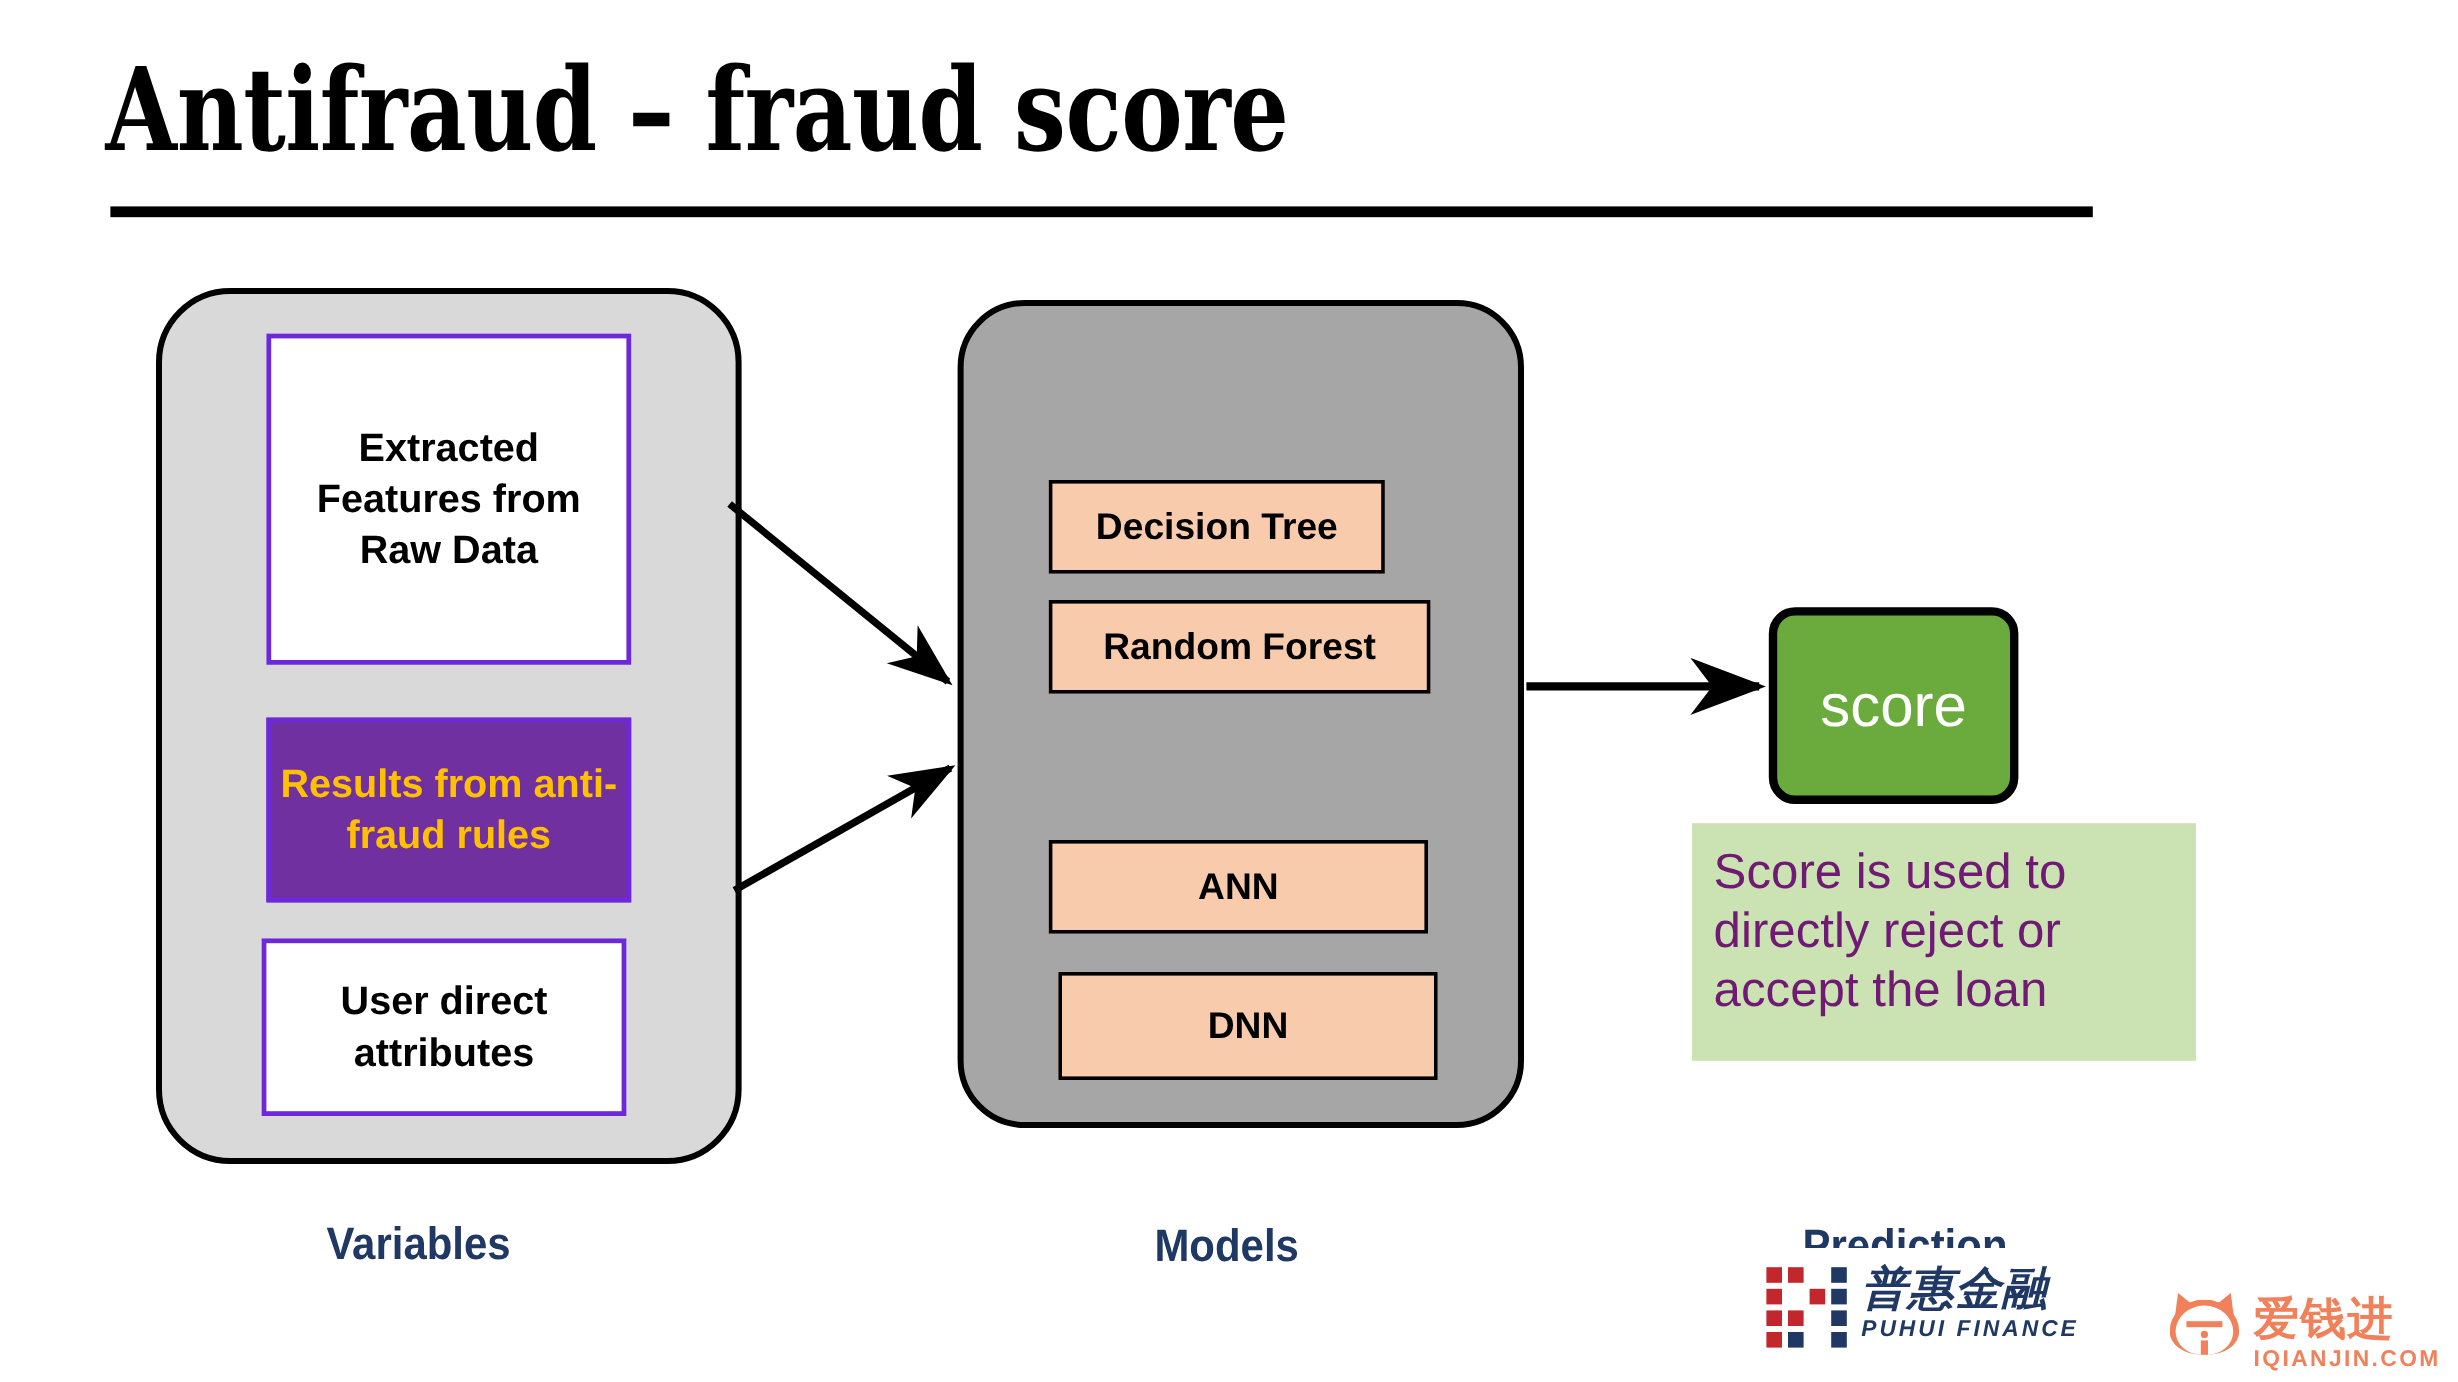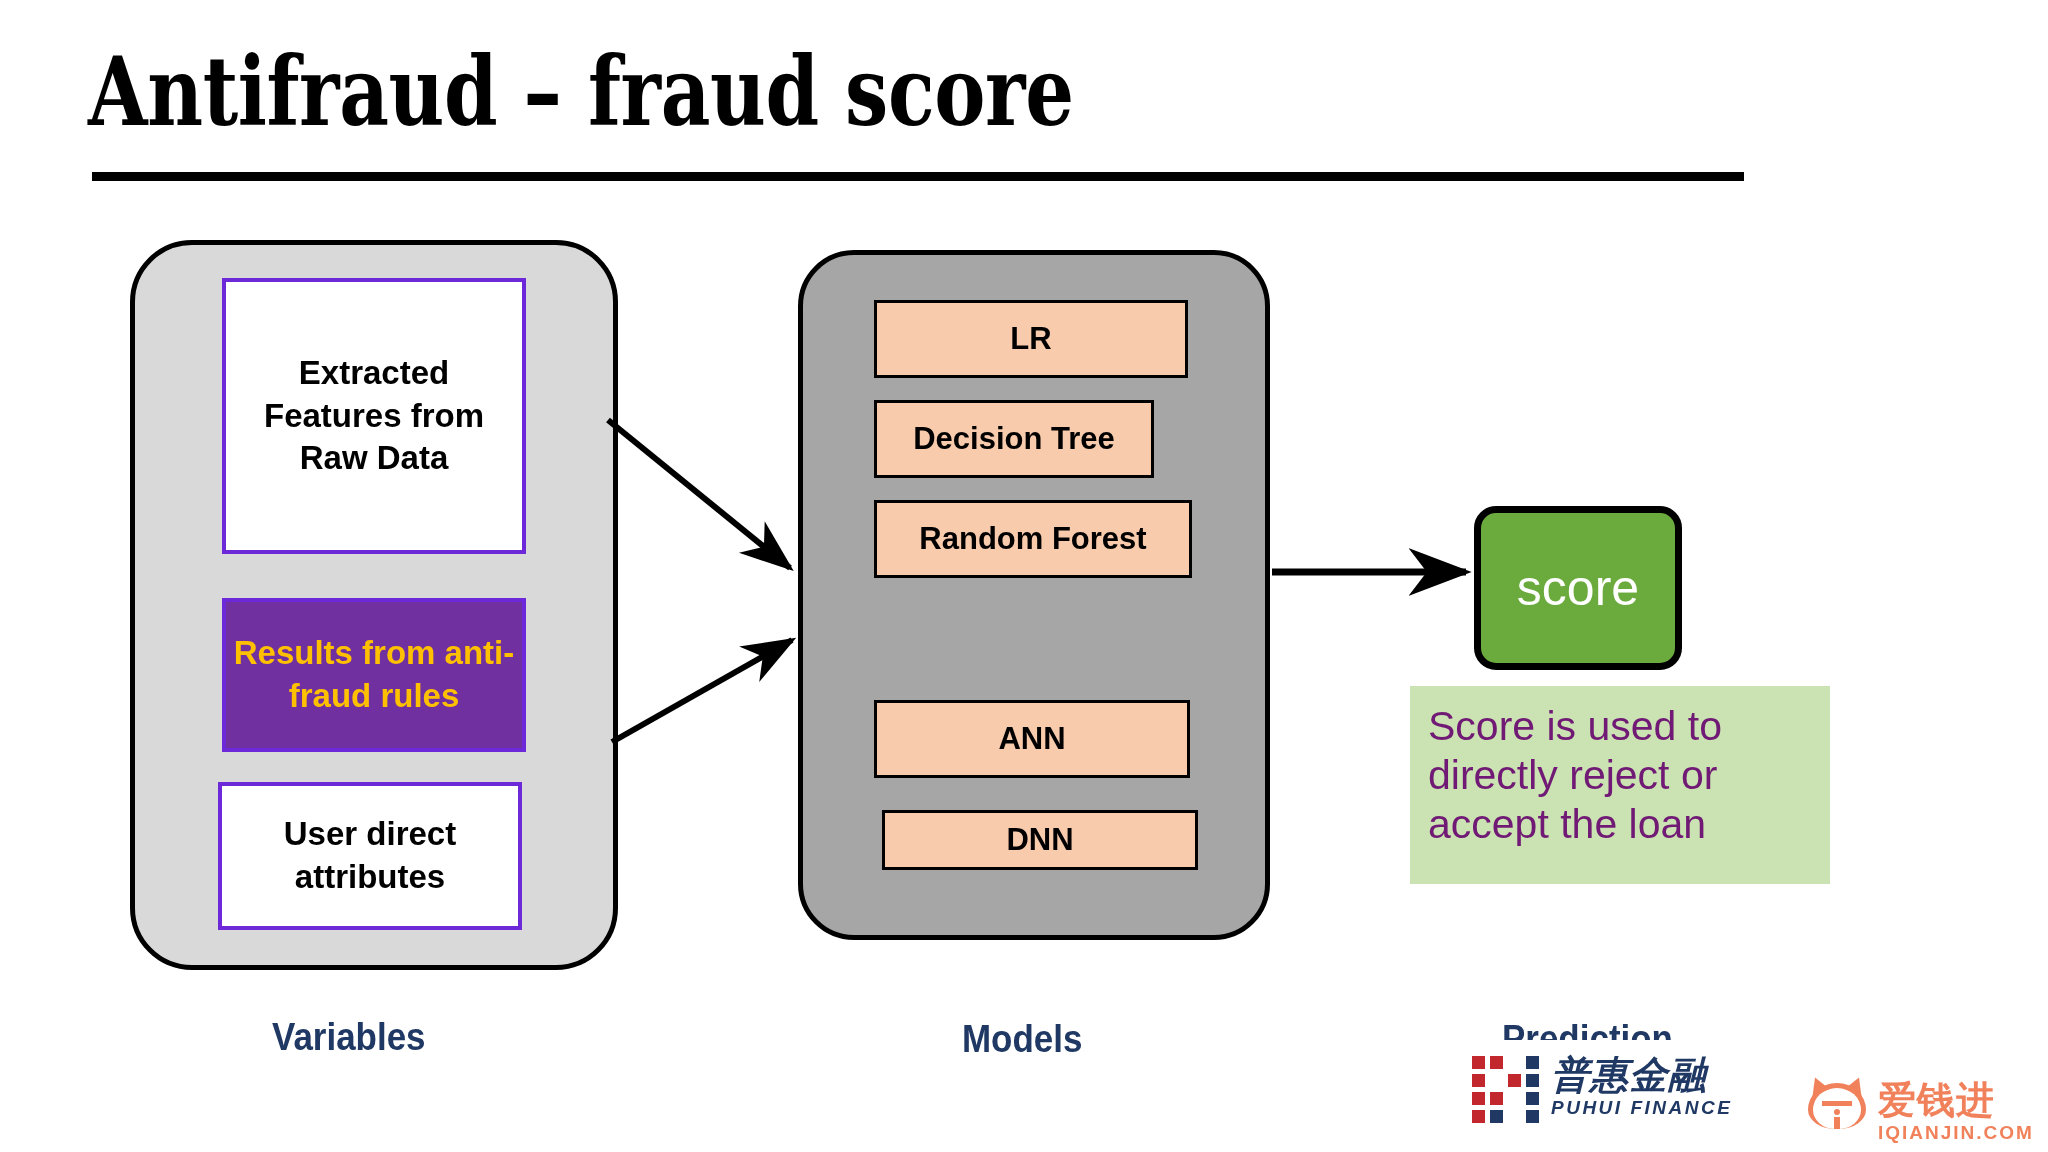--- a/index.html
+++ b/index.html
@@ -115,21 +115,21 @@
     font-weight: 700;
     font-size: 31px;
     color: #000000;
     white-space: nowrap;
   }
   .mb-lr          { left: 874px; top: 300px; width: 314px; height: 78px; }
   .mb-dtree       { left: 874px; top: 400px; width: 280px; height: 78px; }
   .mb-rforest     { left: 874px; top: 500px; width: 318px; height: 78px; }
   .mb-svm         { left: 874px; top: 600px; width: 314px; height: 78px; }
   .mb-ann         { left: 874px; top: 700px; width: 316px; height: 78px; }
-  .mb-dnn         { left: 882px; top: 810px; width: 316px; height: 60px; }
+  .mb-dnn         { left: 882px; top: 810px; width: 316px; height: 90px; }
 
   
   .score-box {
     position: absolute;
     left: 1474px;
     top: 506px;
     width: 208px;
     height: 164px;
     box-sizing: border-box;
     background: #6BAA3C;
@@ -296,21 +296,20 @@
   <div class="panel variables-panel"></div>
 
   <div class="var-box var-extracted">Extracted Features from Raw Data</div>
 
   <div class="var-box var-rules">Results from anti-fraud rules</div>
 
   <div class="var-box var-attributes">User direct attributes</div>
 
   <div class="panel models-panel"></div>
 
-  <div class="model-box mb-lr">LR</div>
   <div class="model-box mb-dtree">Decision Tree</div>
   <div class="model-box mb-rforest">Random Forest</div>
   <div class="model-box mb-ann">ANN</div>
   <div class="model-box mb-dnn">DNN</div>
 
   <div class="score-box">score</div>
 
   <div class="note-box">Score is used to directly reject or accept the loan</div>
 
   <svg class="arrow-layer" viewBox="0 0 2048 1152" xmlns="http://www.w3.org/2000/svg">

